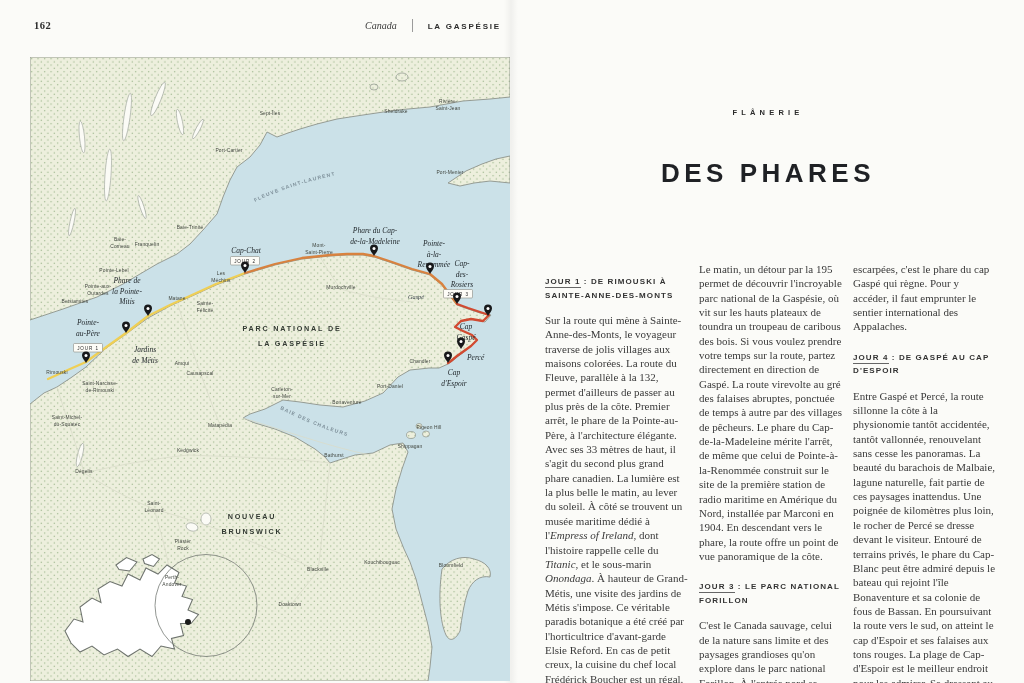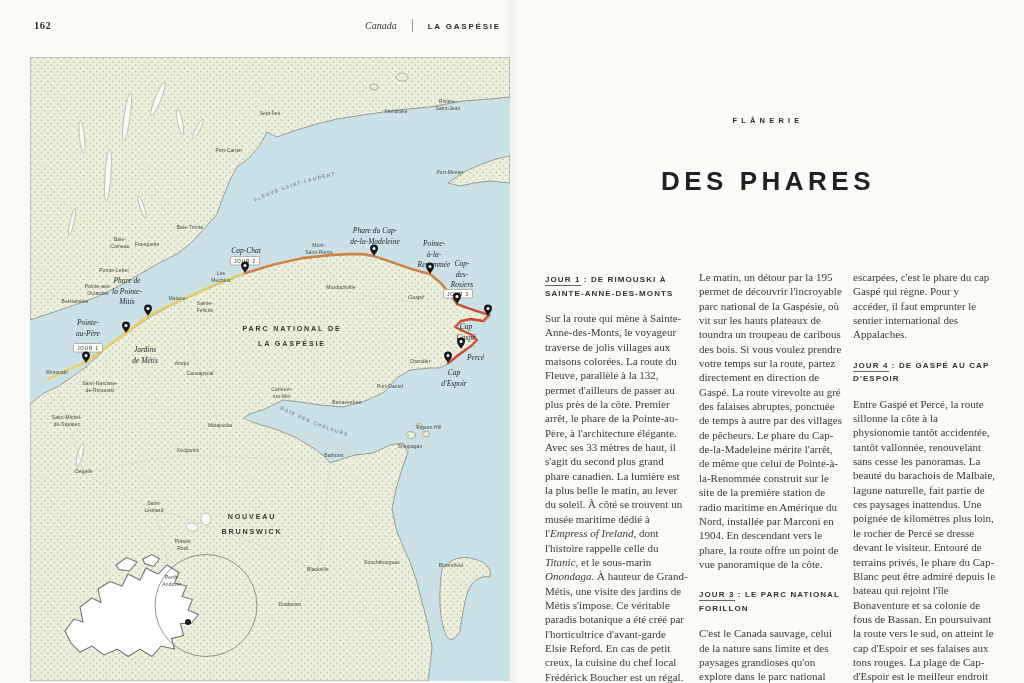--- a/index.html
+++ b/index.html
@@ -18,32 +18,32 @@
   
   .map-wrap{position:absolute;left:30px;top:57px;width:480px;height:624px}
   .map-wrap svg{display:block}
   .lbl-town{font:4.9px "Liberation Sans",sans-serif;fill:#41463f;letter-spacing:.15px}
   .lbl-town-it{font:italic 6.3px "Liberation Serif",serif;fill:#39424a}
   .lbl-light{font:italic 7.5px "Liberation Serif",serif;fill:#1d2327}
   .lbl-region{font:700 7.2px "Liberation Sans",sans-serif;fill:#333a33;letter-spacing:1.8px}
   .lbl-water{font:600 5px "Liberation Sans",sans-serif;fill:#7d8f99;letter-spacing:1.2px}
   .badge-t{font:4.6px "Liberation Sans",sans-serif;fill:#2b2b2b;letter-spacing:.9px}
   
-  .article{position:absolute;left:512px;top:12px;width:512px;height:549px}
+  .article{position:absolute;left:512px;top:4px;width:512px;height:549px}
   .kicker{position:absolute;left:0;top:104px;width:100%;text-align:center;
     font:600 7.5px "Liberation Sans",sans-serif;letter-spacing:4.2px;color:#2b2b2b}
   .title{position:absolute;left:0;top:126px;width:100%;text-align:center;
     font:700 26px "Liberation Sans",sans-serif;letter-spacing:4.5px;line-height:29px;color:#1f2125}
   .intro{position:absolute;left:0;top:203px;width:100%;text-align:center;
     font:12.2px "Liberation Serif",serif;line-height:16.5px;color:#2e2e2e}
   .columns{position:absolute;left:33px;top:258px;width:451px;display:flex;gap:11px}
   .col{width:143px;flex:none}
   .col h3{font:700 8px "Liberation Sans",sans-serif;letter-spacing:1.1px;line-height:13.5px;
     color:#333;margin:17px 0 11px;text-transform:uppercase}
-  .col h3:first-child{margin-top:3px}
+  .col h3:first-child{margin-top:13px}
   .col h3 .jnum{border-bottom:1px solid #666;padding-bottom:1px}
   .col p{font-size:11px;line-height:14.35px;color:#3a3a3a;margin:0;text-align:left}
   .col p i{font-style:italic}
 </style>
 </head>
 <body>
 
 <div class="gutter"></div>
 
 <div class="pgnum">162</div>

